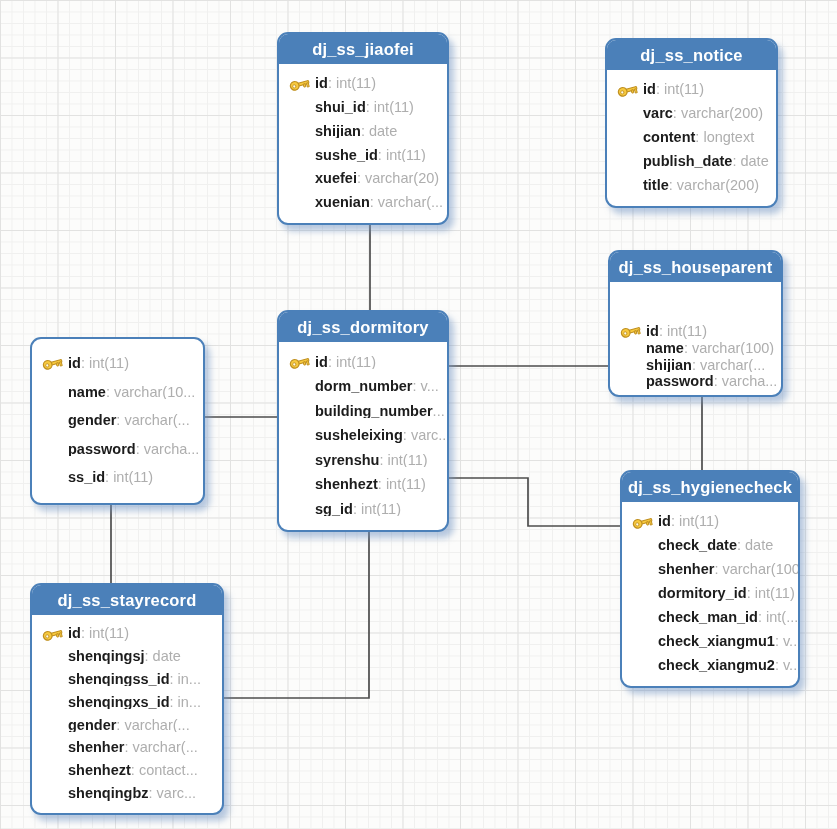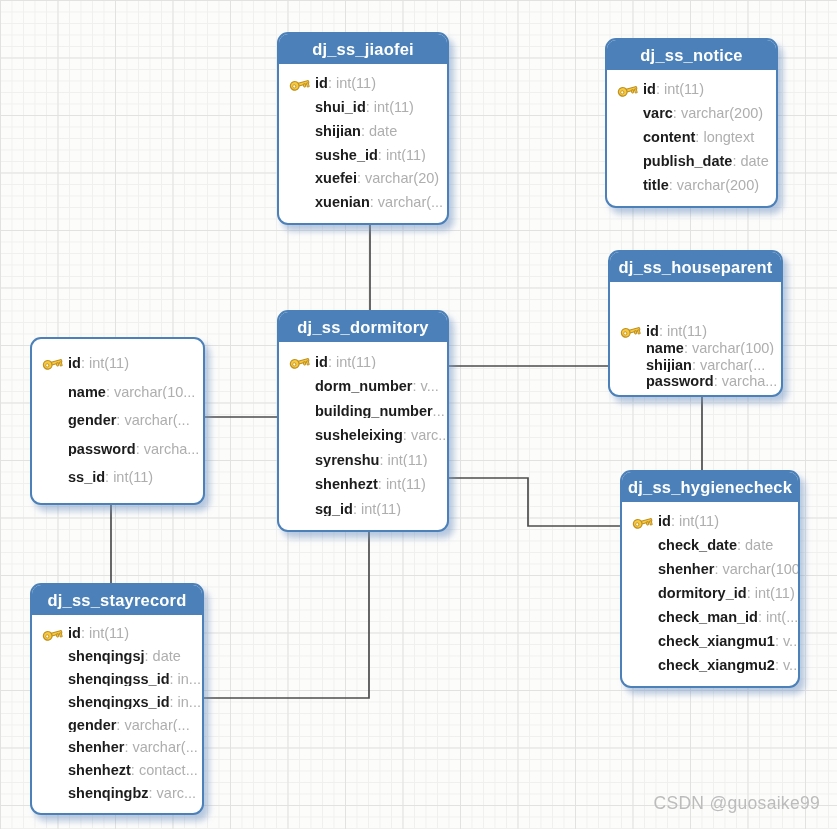--- a/index.html
+++ b/index.html
@@ -43,21 +43,20 @@
 <div class="canvas">
   <svg class="wires" width="837" height="829">
       <polyline points="370,225 370,311"></polyline>
       <polyline points="448,366 609,366"></polyline>
       <polyline points="204,417 278,417"></polyline>
       <polyline points="448,478 528,478 528,526 621,526"></polyline>
       <polyline points="702,396 702,471"></polyline>
       <polyline points="111,504 111,584"></polyline>
       <polyline points="203,698 369,698 369,531"></polyline>
     </svg>
-  <div class="watermark">CSDN @guosaike99</div>
 <div class="table" style="left: 277px; top: 32px; width: 172px; height: 193px;">
     <div class="t-header">dj_ss_jiaofei</div>
     <div class="t-body">
         <div class="row">
           <svg class="key" width="22" height="16" viewBox="0 0 22 16">
             <g transform="rotate(-16 9 9)">
               <rect x="8.6" y="7.4" width="11.6" height="2.9" rx="1" fill="#f7c93e" stroke="#bf8f1f" stroke-width="1"></rect>
               <rect x="14.2" y="9.6" width="1.9" height="3.1" fill="#f7c93e" stroke="#bf8f1f" stroke-width="0.9"></rect>
               <rect x="17.5" y="9.6" width="1.9" height="4" fill="#f7c93e" stroke="#bf8f1f" stroke-width="0.9"></rect>
               <circle cx="5.6" cy="8.9" r="4.3" fill="#f7c93e" stroke="#bf8f1f" stroke-width="1.2"></circle>
@@ -221,21 +220,21 @@
         <div class="row">
           <span class="fname">password</span>
           <span class="ftype">: varcha...</span>
         </div>
         <div class="row">
           <span class="fname">ss_id</span>
           <span class="ftype">: int(11)</span>
         </div>
       </div>
   </div>
-    <div class="table" style="left: 30px; top: 583px; width: 174px; height: 232px;">
+    <div class="table" style="left: 30px; top: 583px; width: 194px; height: 232px;">
     <div class="t-header">dj_ss_stayrecord</div>
     <div class="t-body">
         <div class="row">
           <svg class="key" width="22" height="16" viewBox="0 0 22 16">
             <g transform="rotate(-16 9 9)">
               <rect x="8.6" y="7.4" width="11.6" height="2.9" rx="1" fill="#f7c93e" stroke="#bf8f1f" stroke-width="1"></rect>
               <rect x="14.2" y="9.6" width="1.9" height="3.1" fill="#f7c93e" stroke="#bf8f1f" stroke-width="0.9"></rect>
               <rect x="17.5" y="9.6" width="1.9" height="4" fill="#f7c93e" stroke="#bf8f1f" stroke-width="0.9"></rect>
               <circle cx="5.6" cy="8.9" r="4.3" fill="#f7c93e" stroke="#bf8f1f" stroke-width="1.2"></circle>
               <circle cx="5.1" cy="9.3" r="1.6" fill="#fffbe8" stroke="#bf8f1f" stroke-width="0.8"></circle>

